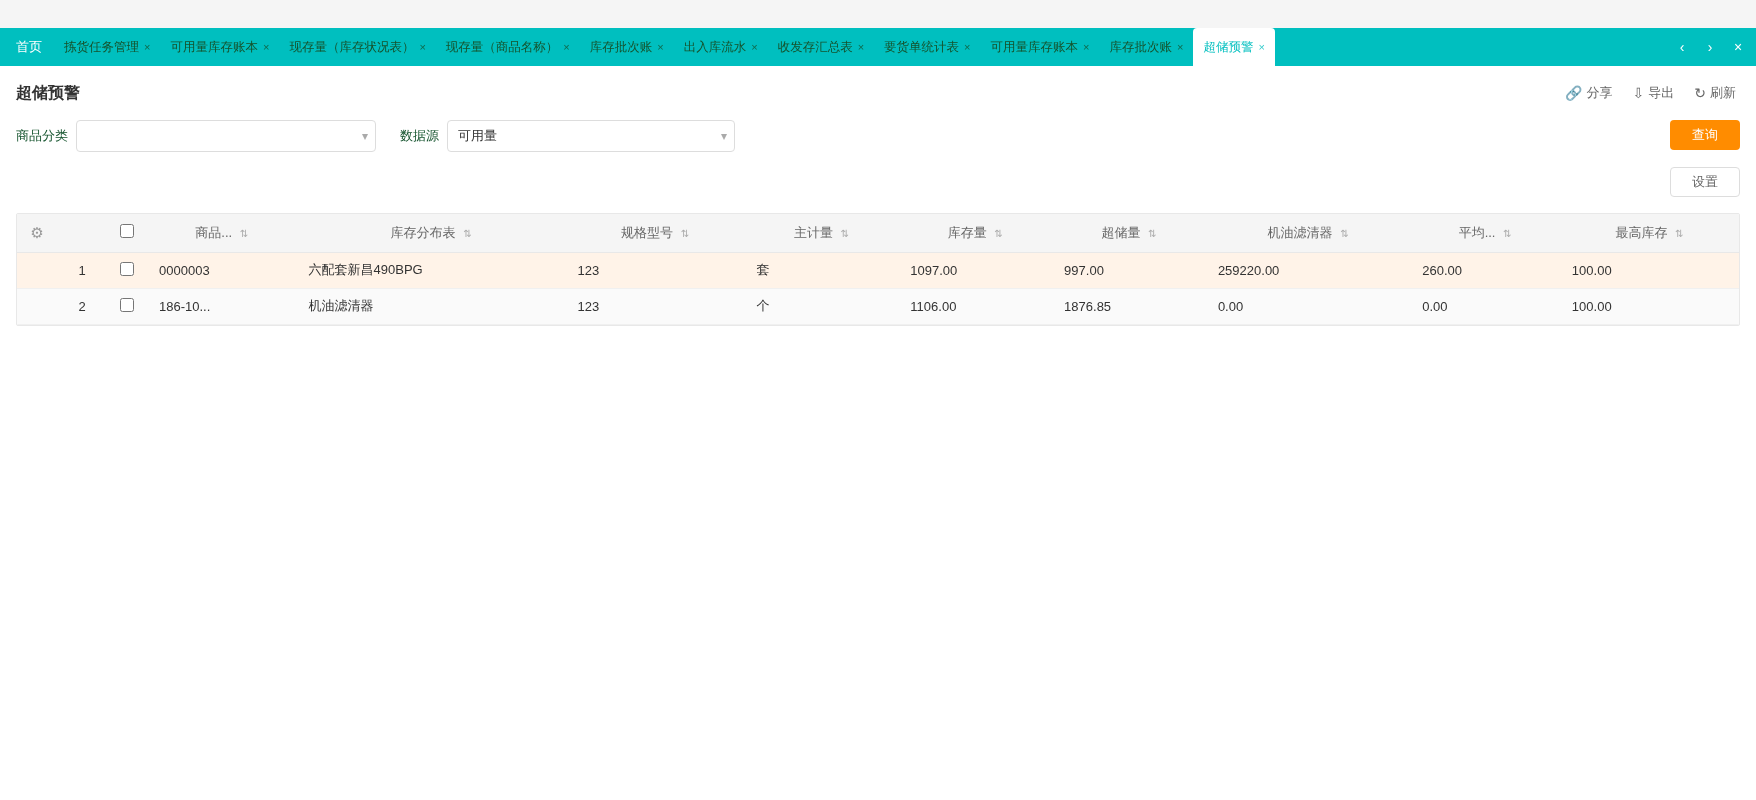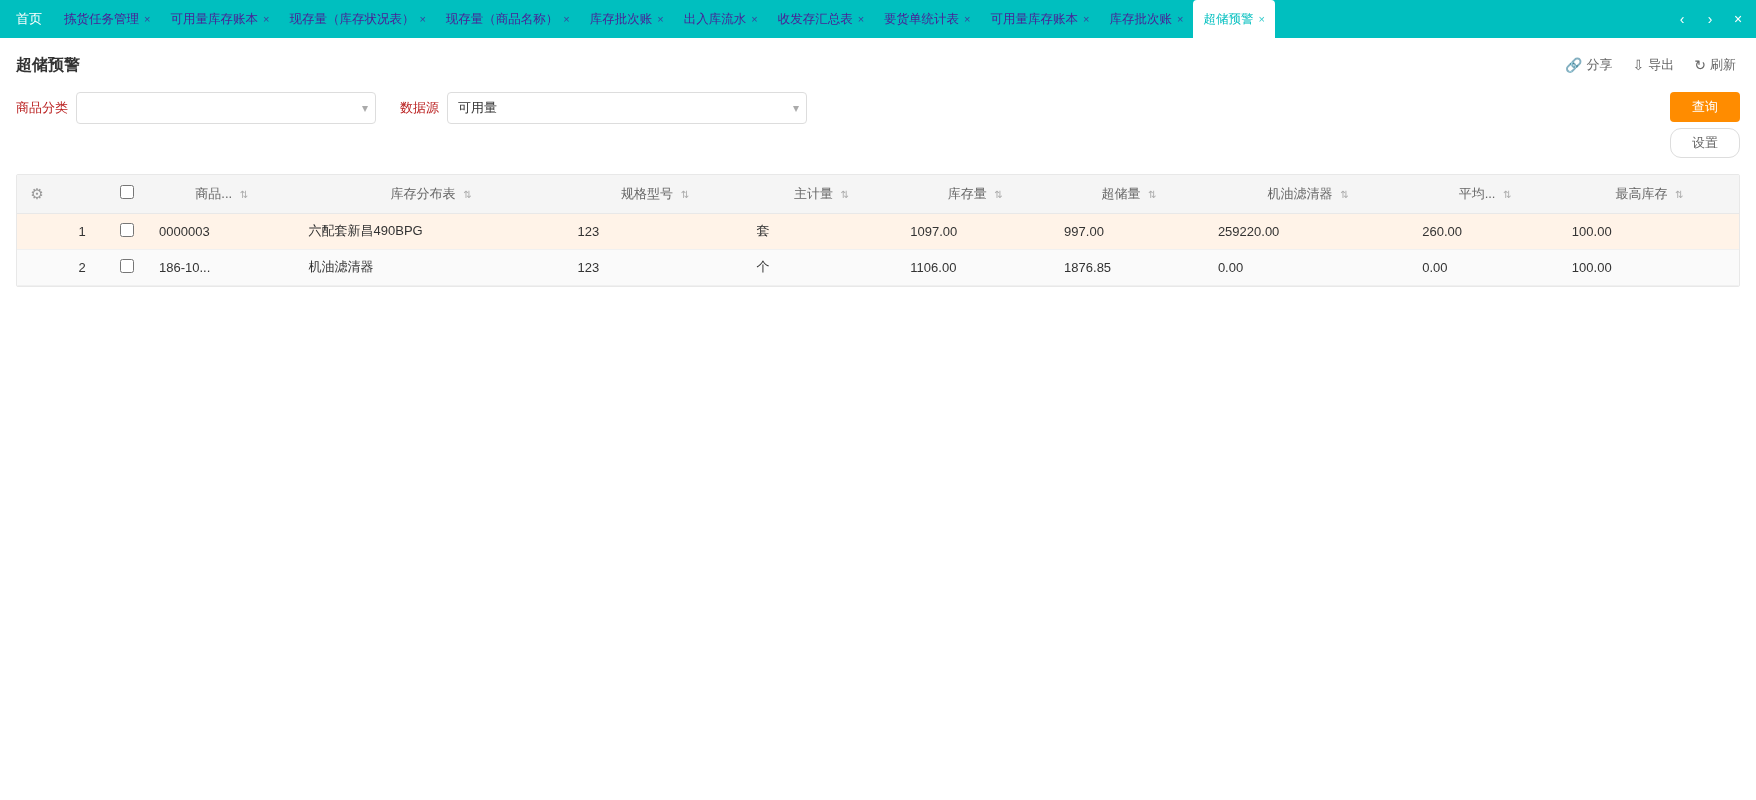--- a/index.html
+++ b/index.html
@@ -6,27 +6,28 @@
     body { font-family: 'Microsoft YaHei', Arial, sans-serif; font-size: 13px; background: #f5f5f5; overflow-x: hidden; }
 
     
     .nav-bar {
       display: flex;
       align-items: center;
       background: #00bfbf;
       height: 38px;
       padding: 0 4px;
       overflow: hidden;
+      margin-top: 28px;
     }
     .nav-item {
       display: flex;
       align-items: center;
       padding: 0 10px;
       height: 38px;
-      color: #4c1d95;
+      color: #14532d;
       font-size: 12.5px;
       white-space: nowrap;
       cursor: pointer;
       flex-shrink: 0;
     }
     .nav-item.active {
       background: #fff;
       color: #00bfbf;
       border-radius: 4px 4px 0 0;
     }
@@ -92,21 +93,21 @@
       cursor: pointer;
       padding: 2px 4px;
     }
     .action-icon { font-size: 14px; }
     .filter-item {
       display: flex;
       align-items: center;
       gap: 8px;
     }
     .filter-label {
-      color: #b91c1c;
+      color: #14532d;
       font-size: 13px;
       white-space: nowrap;
     }
     .filter-select-wrapper {
       position: relative;
       display: inline-block;
     }
     .filter-select-wrapper .chevron {
       position: absolute;
       right: 8px;
@@ -141,38 +142,38 @@
       color: #aaa;
       font-size: 12px;
       pointer-events: none;
     }
 
     
     .filter-right {
       margin-left: auto;
       display: flex;
       flex-direction: column;
-      gap: 6px;
+      gap: 17px;
       align-items: flex-end;
     }
     .btn-query {
       background: #ff8c00;
       color: #fff;
       border: none;
       border-radius: 4px;
       padding: 6px 20px;
       font-size: 13px;
       cursor: pointer;
       width: 70px;
     }
     .btn-settings {
       background: #fff;
       color: #666;
       border: 1px solid #ddd;
-      border-radius: 11px;
+      border-radius: 4px;
       padding: 5px 16px;
       font-size: 13px;
       cursor: pointer;
       width: 70px;
     }
 
     
     .table-container {
       border: 1px solid #e8e8e8;
       border-radius: 2px;
@@ -313,21 +314,21 @@
       <span class="filter-label">商品分类</span>
       <div class="filter-select-wrapper">
         <input type="text" class="filter-select-box" value="" style="width: 300px;">
         <span class="chevron">▾</span>
       </div>
     </div>
 
     <div class="filter-item">
       <span class="filter-label">数据源</span>
       <div class="data-source-select-wrapper">
-        <input type="text" class="filter-select-box" style="width: 360px;" value="可用量">
+        <input type="text" class="filter-select-box" style="width: 288px;" value="可用量">
         <span class="chevron">▾</span>
       </div>
     </div>
 
     <div class="filter-right" style="margin-left: auto;">
       <button class="btn-query">查询</button>
       <button class="btn-settings">设置</button>
     </div>
   </div>
 

